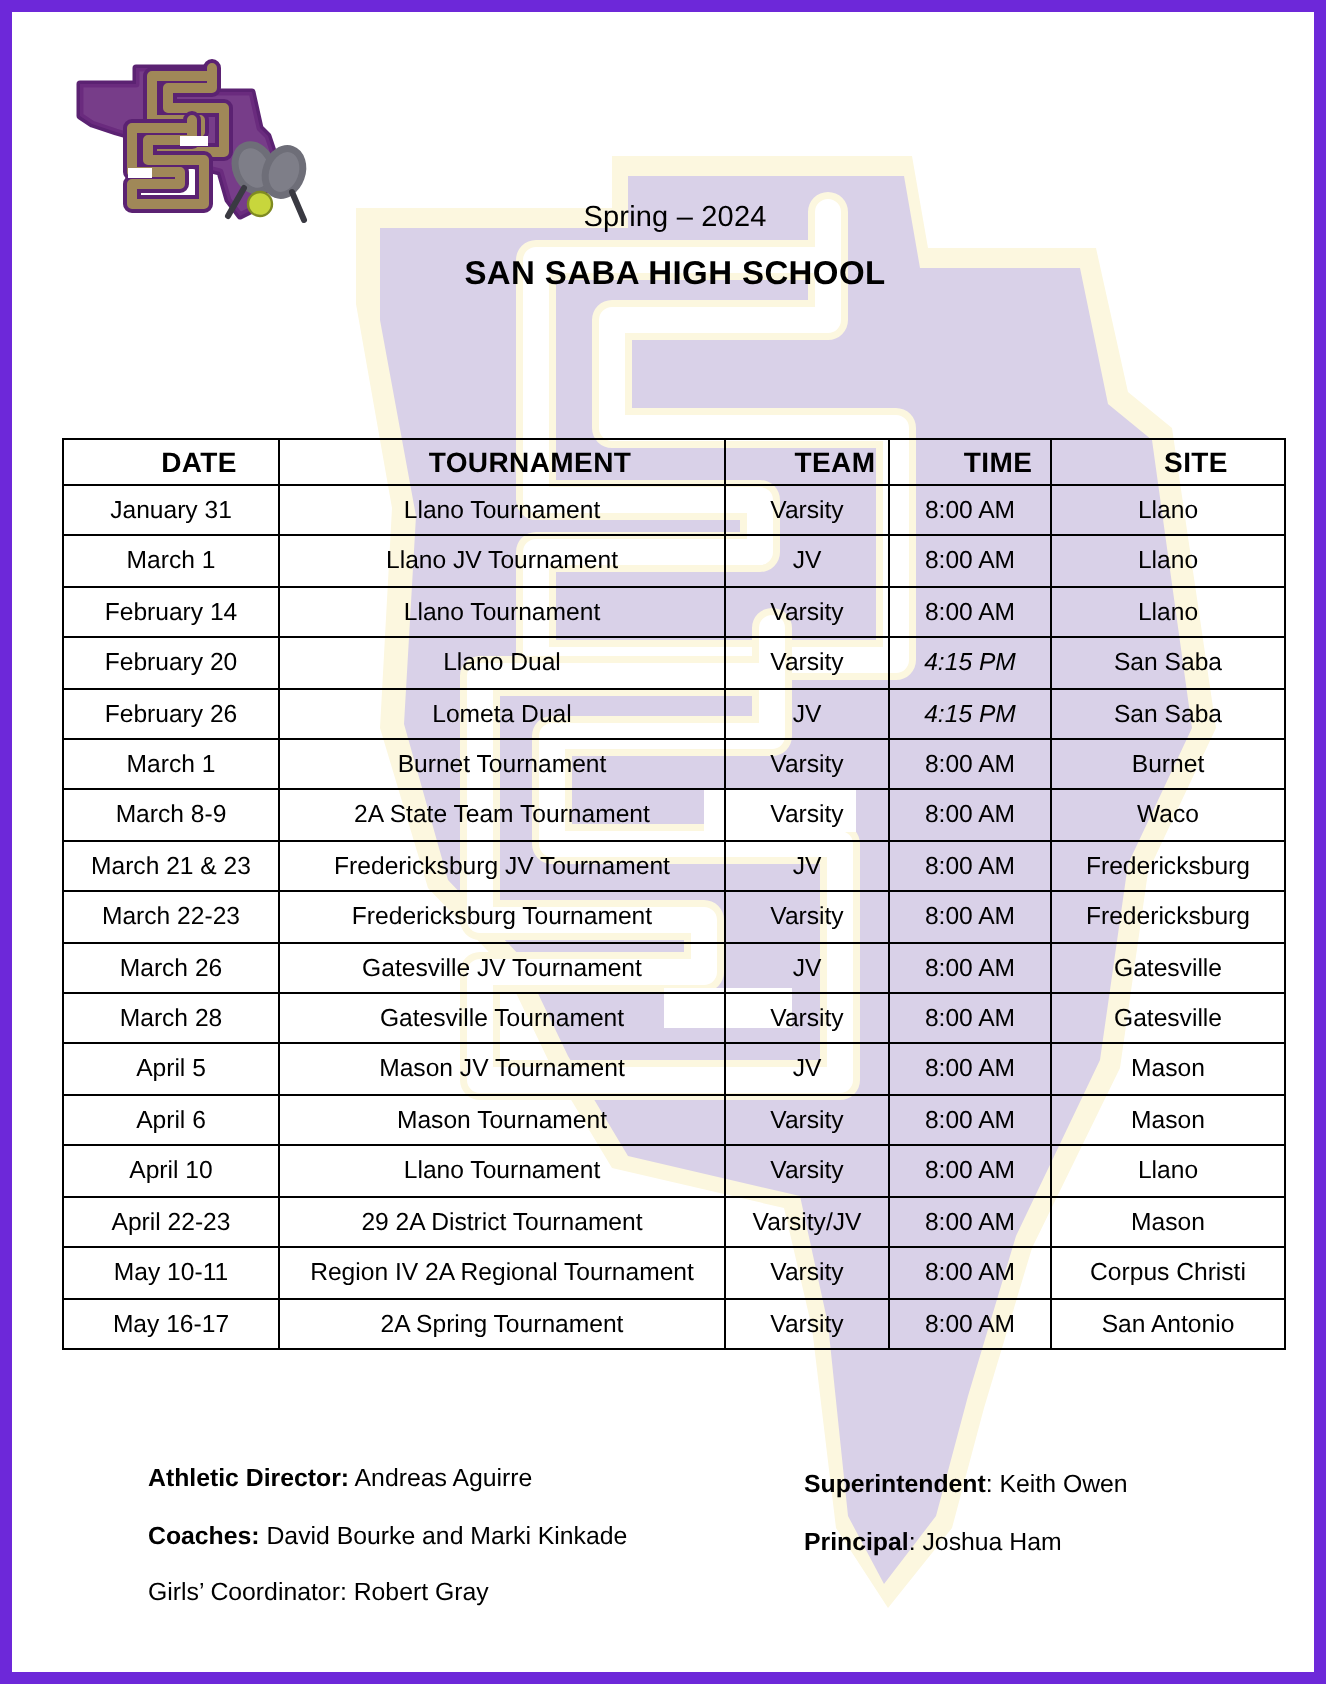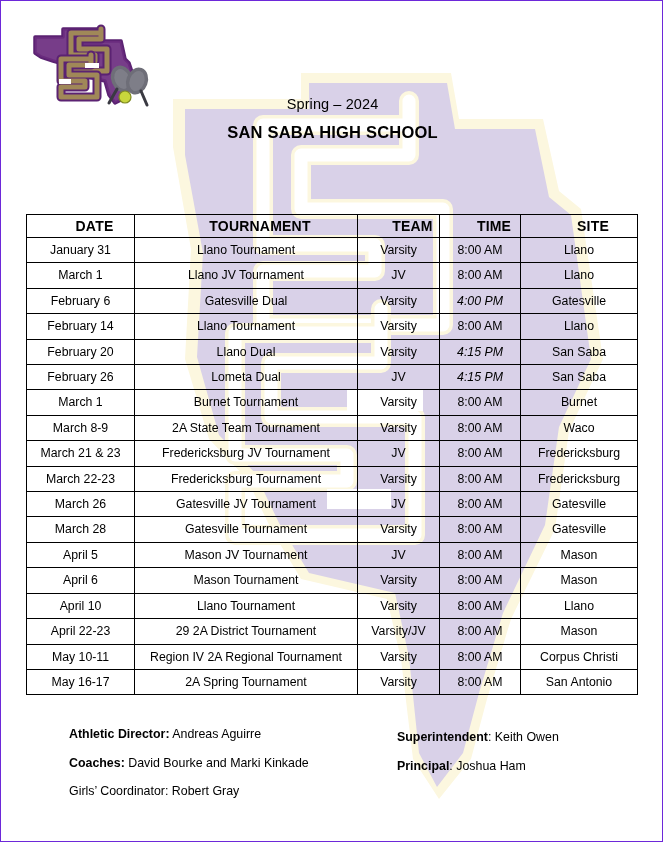--- a/index.html
+++ b/index.html
@@ -16,21 +16,21 @@
     color: #000000;
   }
 
   
   #page {
     position: absolute;
     left: 0; top: 0;
     width: 663px;
     height: 842px;
     box-sizing: border-box;
-    border: 1px solid #6d28d9;
+    border: 6px solid #6d28d9;
     overflow: hidden;
   }
 
   
   #watermark {
     position: absolute;
     left: 150px;
     top: 58px;
     width: 470px;
     height: 760px;
@@ -240,27 +240,20 @@
             <td>Llano</td>
           </tr>
           <tr>
             <td>March 1</td>
             <td>Llano JV Tournament</td>
             <td>JV</td>
             <td>8:00 AM</td>
             <td>Llano</td>
           </tr>
           <tr>
-            <td>February 6</td>
-            <td>Gatesville Dual</td>
-            <td>Varsity</td>
-            <td class="time-pm">4:00 PM</td>
-            <td>Gatesville</td>
-          </tr>
-          <tr>
             <td>February 14</td>
             <td>Llano Tournament</td>
             <td>Varsity</td>
             <td>8:00 AM</td>
             <td>Llano</td>
           </tr>
           <tr>
             <td>February 20</td>
             <td>Llano Dual</td>
             <td>Varsity</td>

